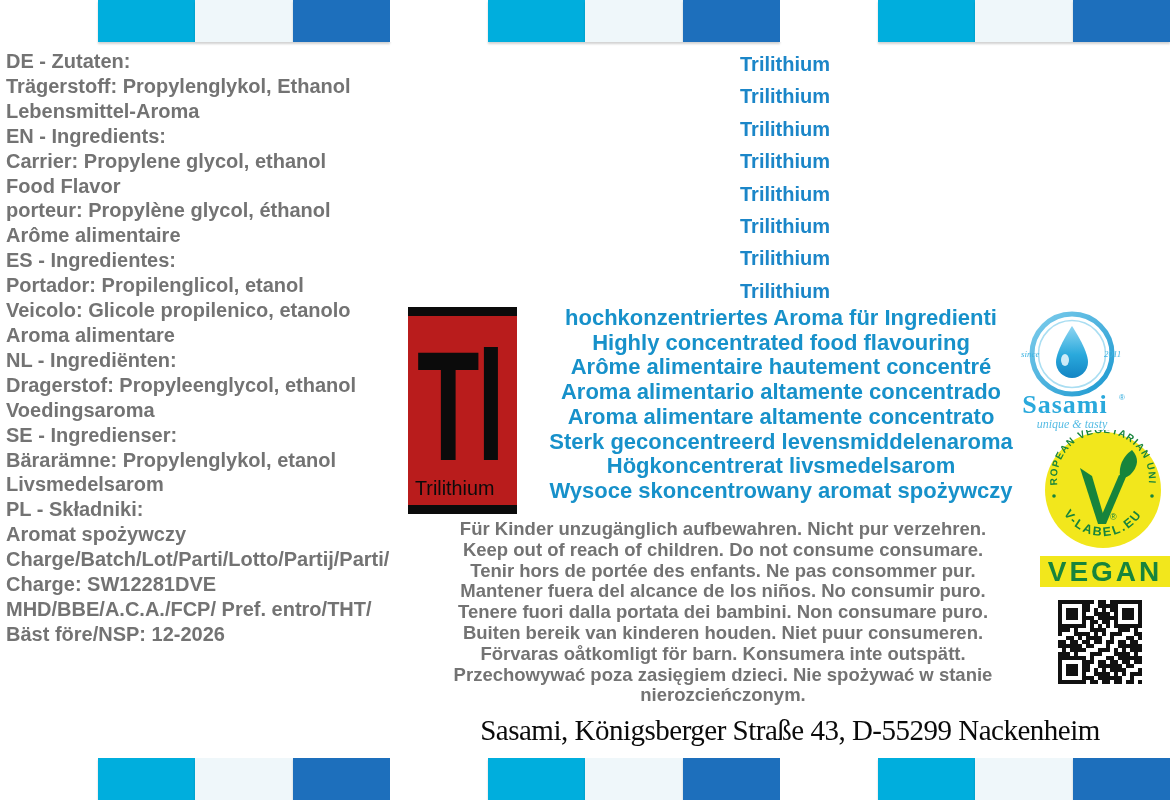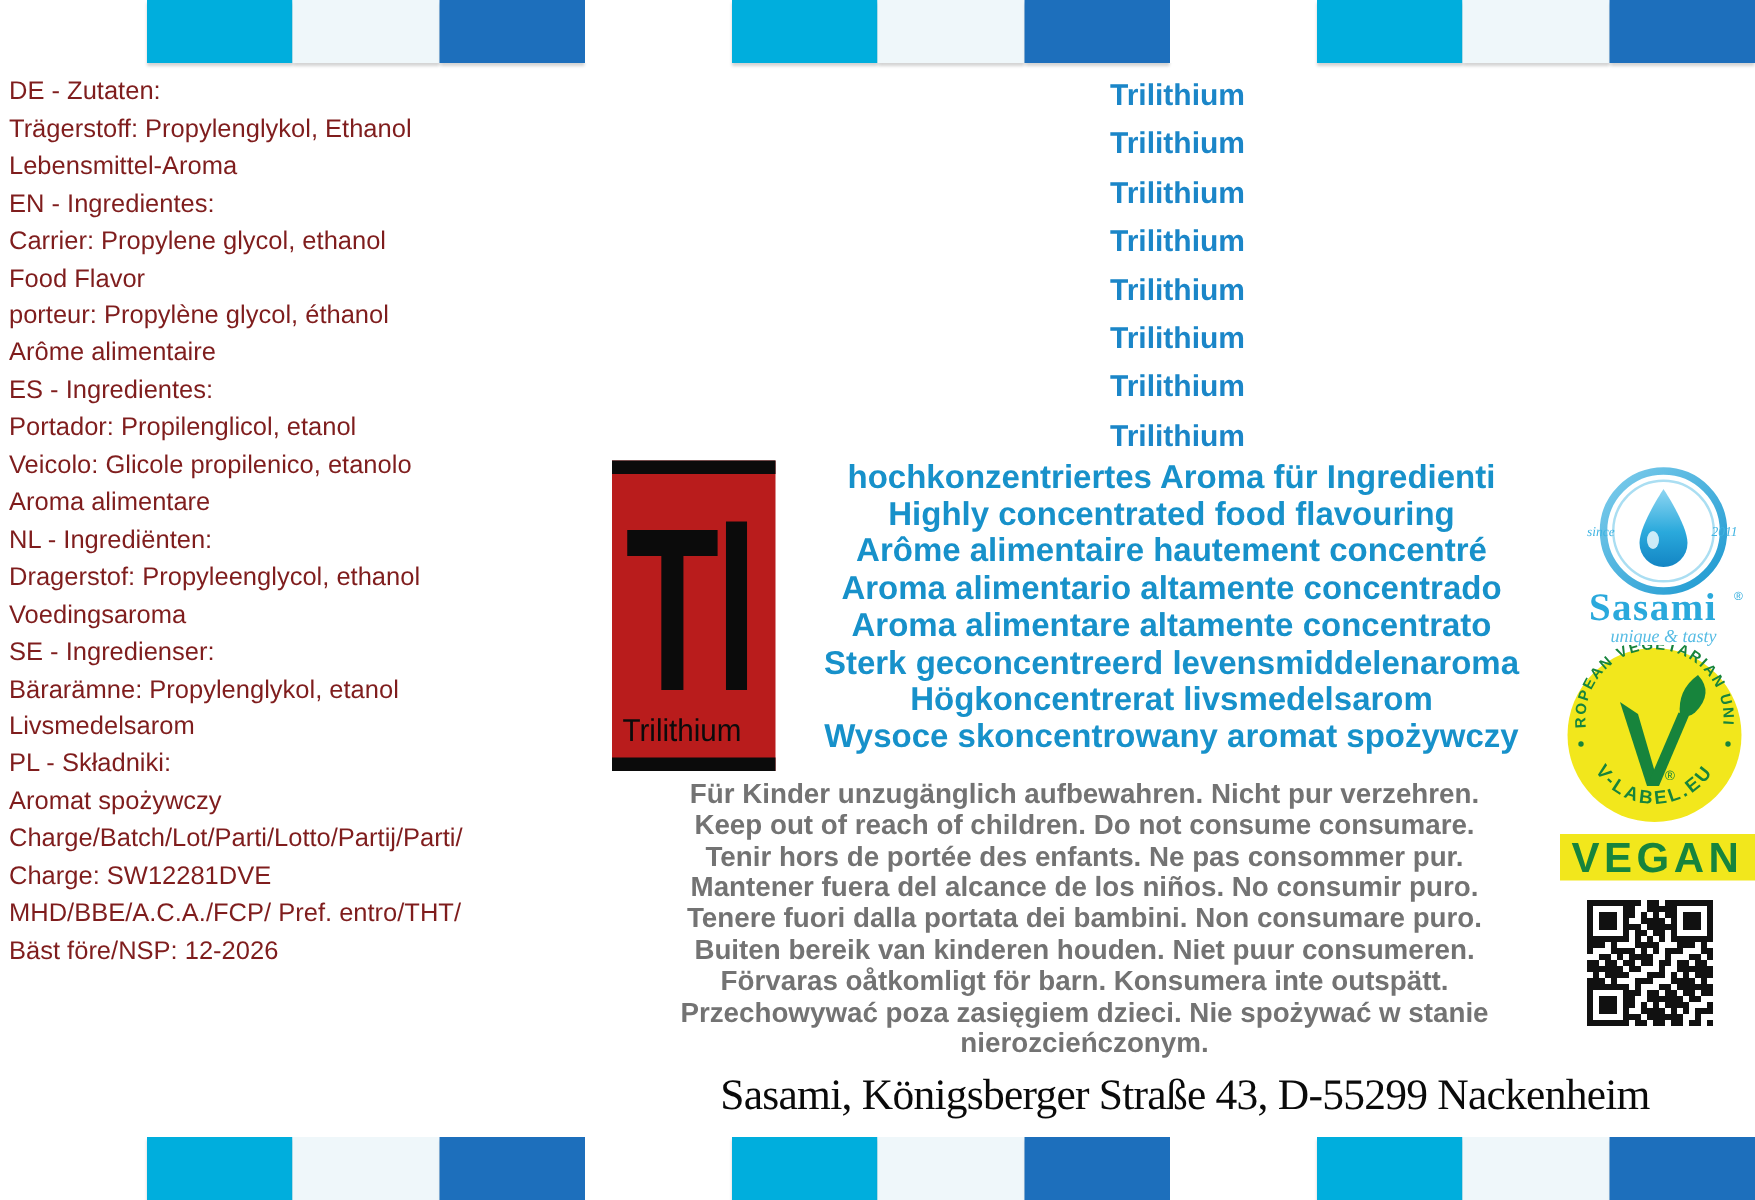--- a/index.html
+++ b/index.html
@@ -8,21 +8,21 @@
 
   
   .color-bar{position:absolute;left:0;width:1170px;height:42px;display:flex;}
   .color-bar.top{top:0;}
   .color-bar.bottom{bottom:0;}
   .bar-block{width:97.5px;height:42px;}
   .bar-block.shadow{box-shadow:0 2px 2px rgba(0,0,0,0.18);}
 
   
   .ingredients{position:absolute;left:6px;top:49px;width:420px;
-               font-size:17px;font-weight:normal;color:#7f1d1d;line-height:24.9px;white-space:nowrap;}
+               font-size:20px;font-weight:bold;color:#737373;line-height:24.9px;white-space:nowrap;}
 
   
   .tri-list{position:absolute;left:600px;top:48px;width:370px;text-align:center;
             font-size:20px;font-weight:bold;color:#1b86c8;line-height:32.4px;}
 
   
   .element-box{position:absolute;left:408px;top:307px;width:109px;height:207px;background:#b91c1c;}
   .element-box .edge{position:absolute;left:0;width:109px;height:9px;background:#0b0b0b;}
   .element-box .edge.top{top:0;}
   .element-box .edge.bot{bottom:0;}
@@ -40,21 +40,21 @@
   .warnings{position:absolute;left:413px;top:519px;width:620px;text-align:center;
             font-size:18.5px;font-weight:bold;color:#737373;line-height:20.8px;white-space:nowrap;}
   .warnings div:last-child{white-space:normal;}
 
   
   .address{position:absolute;left:420px;top:714px;width:740px;text-align:center;
            font-family:"Liberation Serif",serif;font-size:29px;color:#0a0a0a;
            letter-spacing:-0.5px;white-space:nowrap;}
 
   
-  .sasami-logo{position:absolute;left:1052px;top:306px;width:114px;height:128px;}
+  .sasami-logo{position:absolute;left:1015px;top:306px;width:114px;height:128px;}
   .v-label{position:absolute;left:1040px;top:430px;width:130px;height:160px;}
   .qr{position:absolute;left:1050px;top:591px;width:100px;height:102px;background:#fff;}
 </style>
 </head>
 <body>
 
 <div id="label">
 
   <div class="color-bar top">
       <div class="bar-block" style="background: rgb(255, 255, 255);"></div>
@@ -68,21 +68,21 @@
       <div class="bar-block" style="background: rgb(255, 255, 255);"></div>
       <div class="bar-block shadow" style="background: rgb(0, 174, 221);"></div>
       <div class="bar-block shadow" style="background: rgb(239, 247, 250);"></div>
       <div class="bar-block shadow" style="background: rgb(29, 111, 188);"></div>
     </div>
 
   <div class="ingredients">
       <div class="ing-line">DE - Zutaten:</div>
       <div class="ing-line">Trägerstoff: Propylenglykol, Ethanol</div>
       <div class="ing-line">Lebensmittel-Aroma</div>
-      <div class="ing-line">EN - Ingredientes:</div>
+      <div class="ing-line">EN - Ingredients:</div>
       <div class="ing-line">Carrier: Propylene glycol, ethanol</div>
       <div class="ing-line">Food Flavor</div>
       <div class="ing-line">porteur: Propylène glycol, éthanol</div>
       <div class="ing-line">Arôme alimentaire</div>
       <div class="ing-line">ES - Ingredientes:</div>
       <div class="ing-line">Portador: Propilenglicol, etanol</div>
       <div class="ing-line">Veicolo: Glicole propilenico, etanolo</div>
       <div class="ing-line">Aroma alimentare</div>
       <div class="ing-line">NL - Ingrediënten:</div>
       <div class="ing-line">Dragerstof: Propyleenglycol, ethanol</div>

